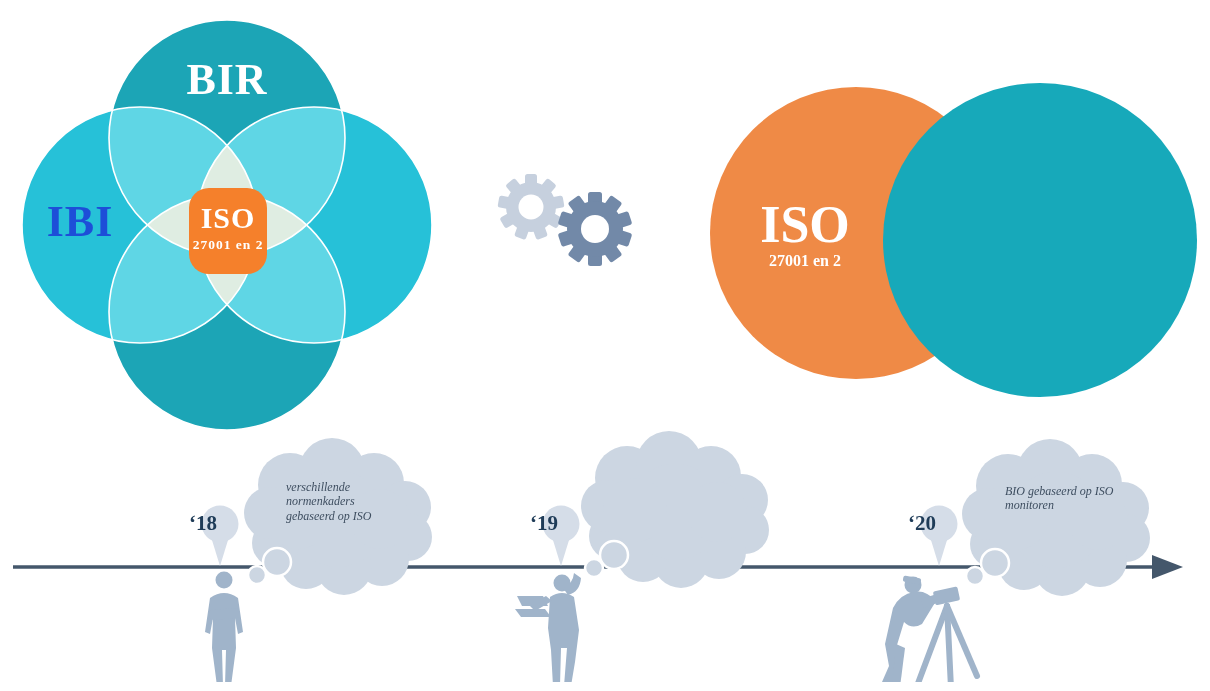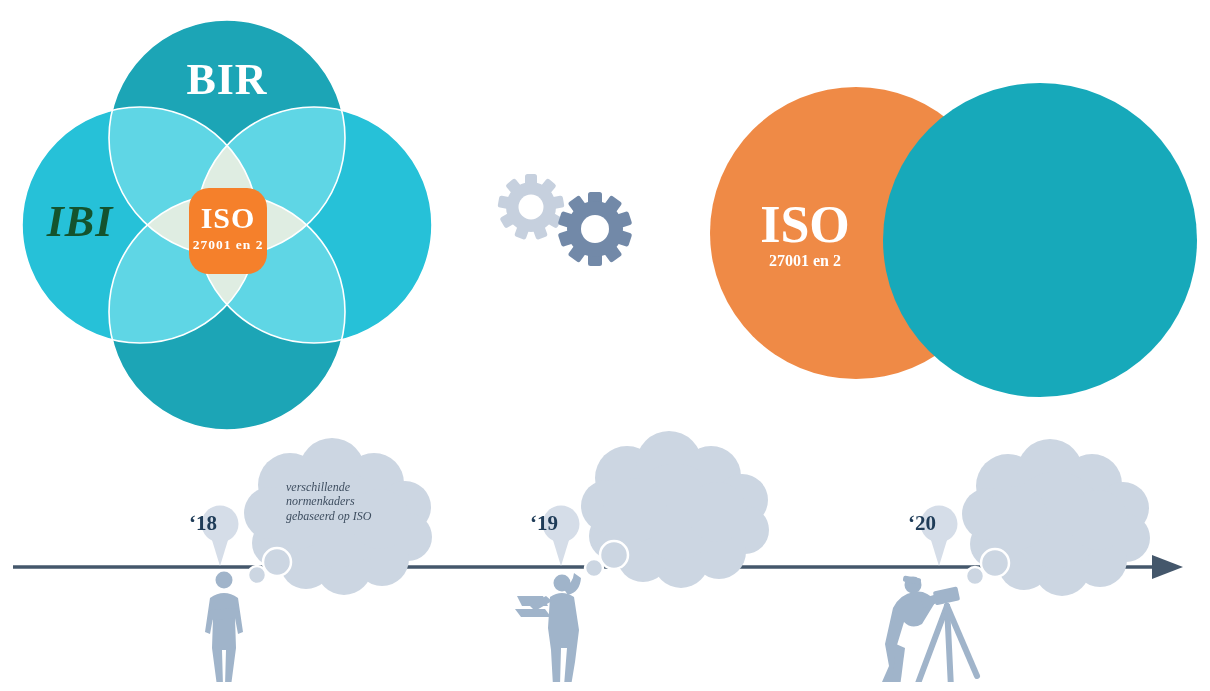--- a/index.html
+++ b/index.html
@@ -7,21 +7,21 @@
   #stage {
     position:relative; width:1210px; height:682px; background:#ffffff;
     overflow:hidden;
   }
   #scene { position:absolute; left:0; top:0; }
   .venn-label {
     position:absolute; text-align:center; font-weight:bold;
     letter-spacing:1px; line-height:1;
   }
   .white { color:#ffffff; }
-  .navy  { color:#14532d;font-style:italic; }
+  .navy  { color:#1d4ed8; }
   #center-square {
     position:absolute; left:189px; top:188px; width:78px; height:86px;
     background:#F5802B; border-radius:20px; text-align:center; color:#fff;
   }
   #center-square .t1 { display:block; margin-top:13px; font-size:30px; font-weight:bold; letter-spacing:1px; }
   #center-square .t2 { display:block; margin-top:2px; font-size:13.5px; font-weight:bold; letter-spacing:1px; }
   .right-title { position:absolute; text-align:center; font-weight:bold; color:#fff; line-height:1; }
   .year-label {
     position:absolute; width:62px; text-align:left;
     font-size:21px; font-weight:bold; color:#1F3C58;
@@ -214,14 +214,15 @@
   </div>
 
   <div class="right-title" style="left:725px; top:199px; width:160px; font-size:52px;">ISO</div>
   <div class="right-title" style="left:725px; top:253px; width:160px; font-size:16px;">27001 en 2</div>
 
   <div class="year-label" style="left:189px; top:511px;">‘18</div>
   <div class="year-label" style="left:530px; top:511px;">‘19</div>
   <div class="year-label" style="left:908px; top:511px;">‘20</div>
 
   <div class="cloud-note" style="left:286px; top:480px; width:114px;">verschillende normenkaders gebaseerd op ISO</div>
+  <div class="cloud-note" style="left:1005px; top:484px; width:116px;">BIO gebaseerd op ISO monitoren</div>
 
 </div>
 
 </body></html>

